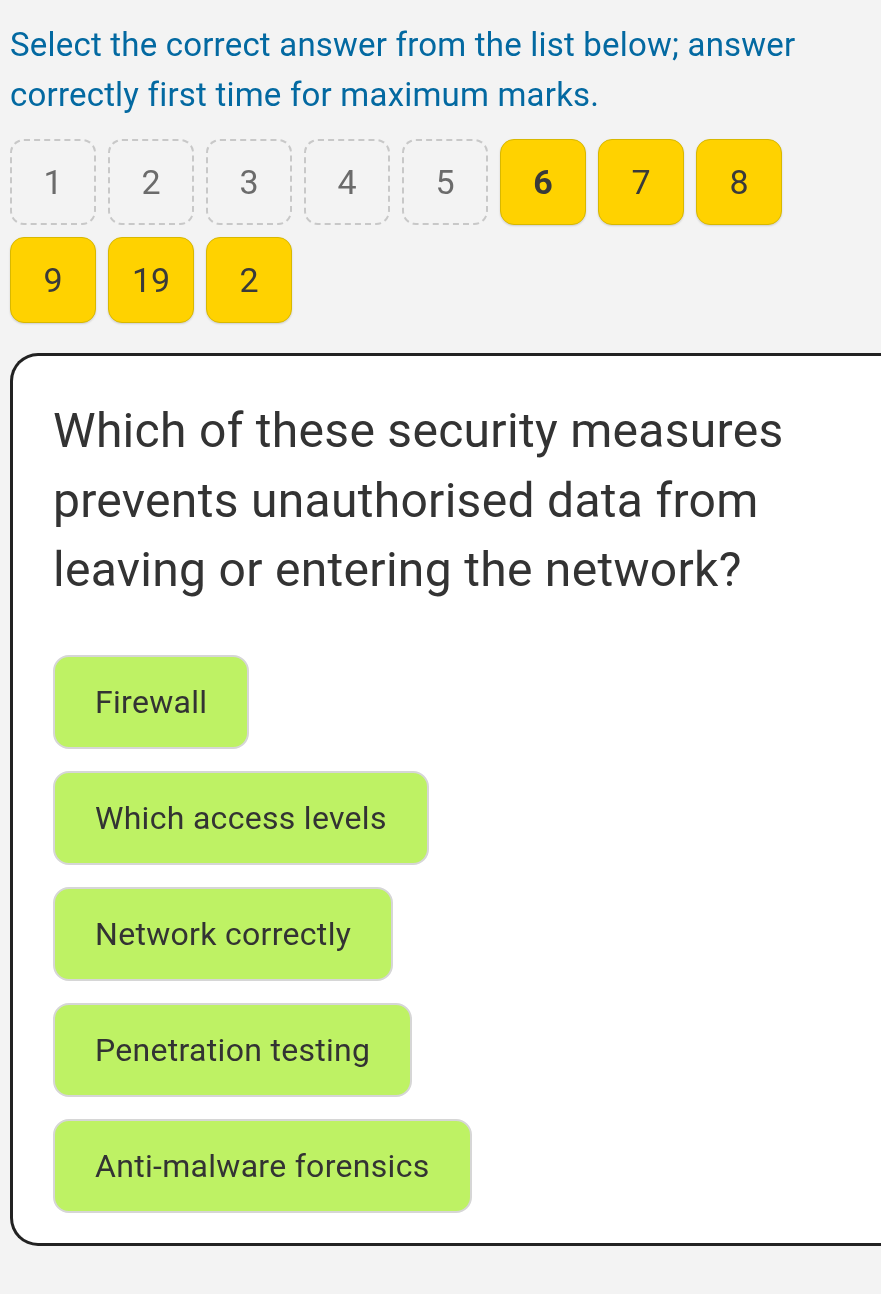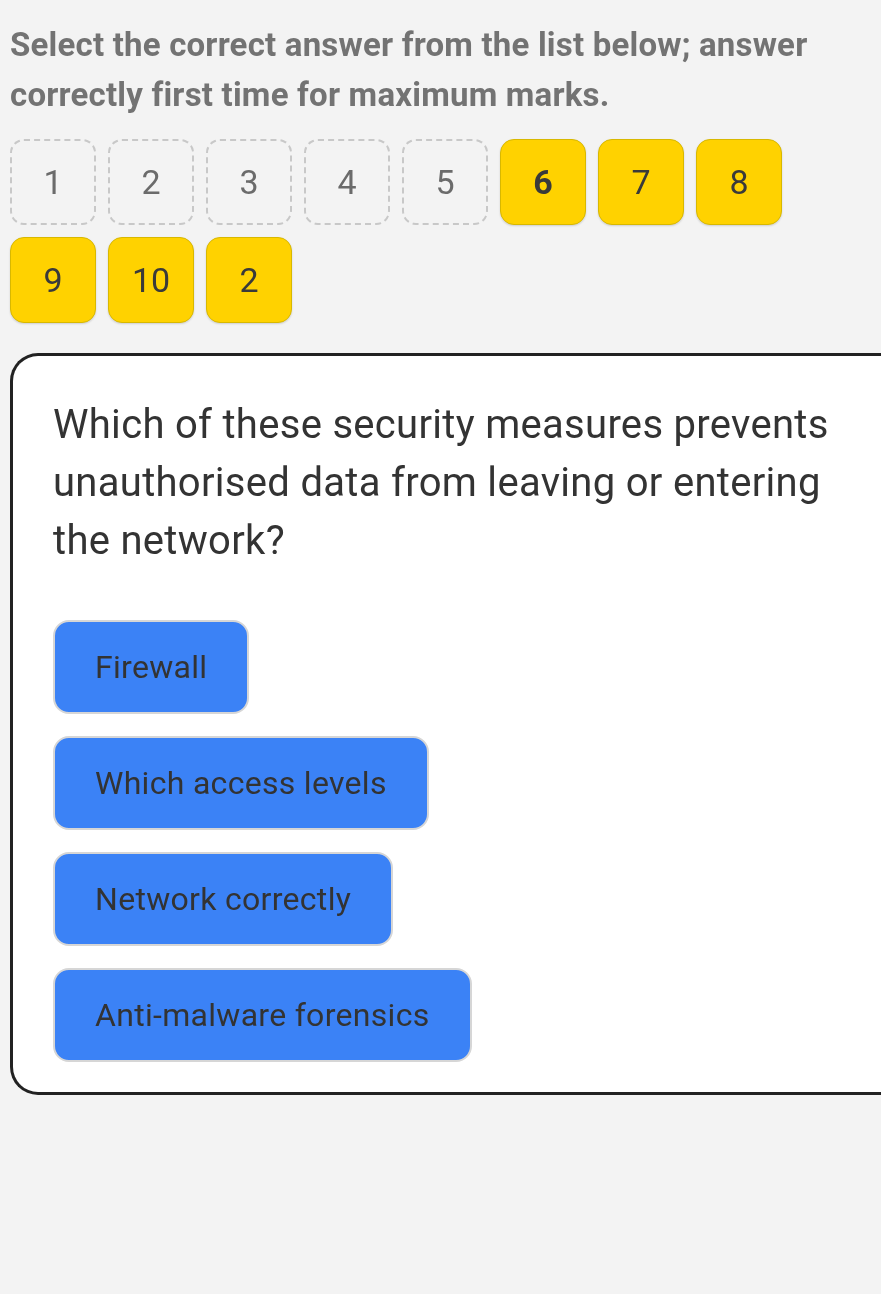--- a/index.html
+++ b/index.html
@@ -10,24 +10,23 @@
     body {
       font-family: -apple-system, BlinkMacSystemFont, "Segoe UI", Roboto, sans-serif;
       background: #f3f3f3;
       width: 881px;
       color: #3a3a3a;
       overflow: hidden;
     }
     .instructions {
       font-size: 33px;
       line-height: 1.5;
-      color: #737373;
+      color: #0369a1;
       padding: 20px 10px 10px 10px;
       letter-spacing: 0.2px;
-      font-weight: bold;
     }
     .question-nav {
       display: flex;
       flex-wrap: wrap;
       gap: 12px;
       padding: 10px;
     }
     .nav-tile {
       width: 86px;
       height: 86px;
@@ -55,35 +54,35 @@
     }
     .question-card {
       background: #fff;
       border: 3px solid #222;
       border-right: none;
       border-radius: 28px 0 0 28px;
       margin: 20px 0 0 10px;
       padding: 40px 40px 30px 40px;
     }
     .question-text {
-      font-size: 40px;
+      font-size: 48px;
       line-height: 1.45;
       color: #333;
       font-weight: 400;
       letter-spacing: 0.3px;
       margin-bottom: 50px;
     }
     .answer-list {
       display: flex;
       flex-direction: column;
       gap: 22px;
       align-items: flex-start;
     }
     .answer-btn {
-      background: #3b82f6;
+      background: #bef264;
       border: 2px solid #d6d6d6;
       border-radius: 16px;
       padding: 26px 40px;
       font-size: 32px;
       color: #333;
       font-family: inherit;
       cursor: pointer;
       letter-spacing: 0.3px;
       text-align: left;
     }
@@ -96,25 +95,26 @@
 <div class="question-nav">
   <button class="nav-tile completed">1</button>
   <button class="nav-tile completed">2</button>
   <button class="nav-tile completed">3</button>
   <button class="nav-tile completed">4</button>
   <button class="nav-tile completed">5</button>
   <button class="nav-tile pending current">6</button>
   <button class="nav-tile pending">7</button>
   <button class="nav-tile pending">8</button>
   <button class="nav-tile pending">9</button>
-  <button class="nav-tile pending">10</button>
+  <button class="nav-tile pending">19</button>
   <button class="nav-tile pending">2</button>
 </div>
 
 <div class="question-card">
   <div class="question-text">Which of these security measures prevents unauthorised data from leaving or entering the network?</div>
   <div class="answer-list">
     <button class="answer-btn">Firewall</button>
     <button class="answer-btn">Which access levels</button>
     <button class="answer-btn">Network correctly</button>
+    <button class="answer-btn">Penetration testing</button>
     <button class="answer-btn">Anti-malware forensics</button>
   </div>
 </div>
 
 </body></html>

